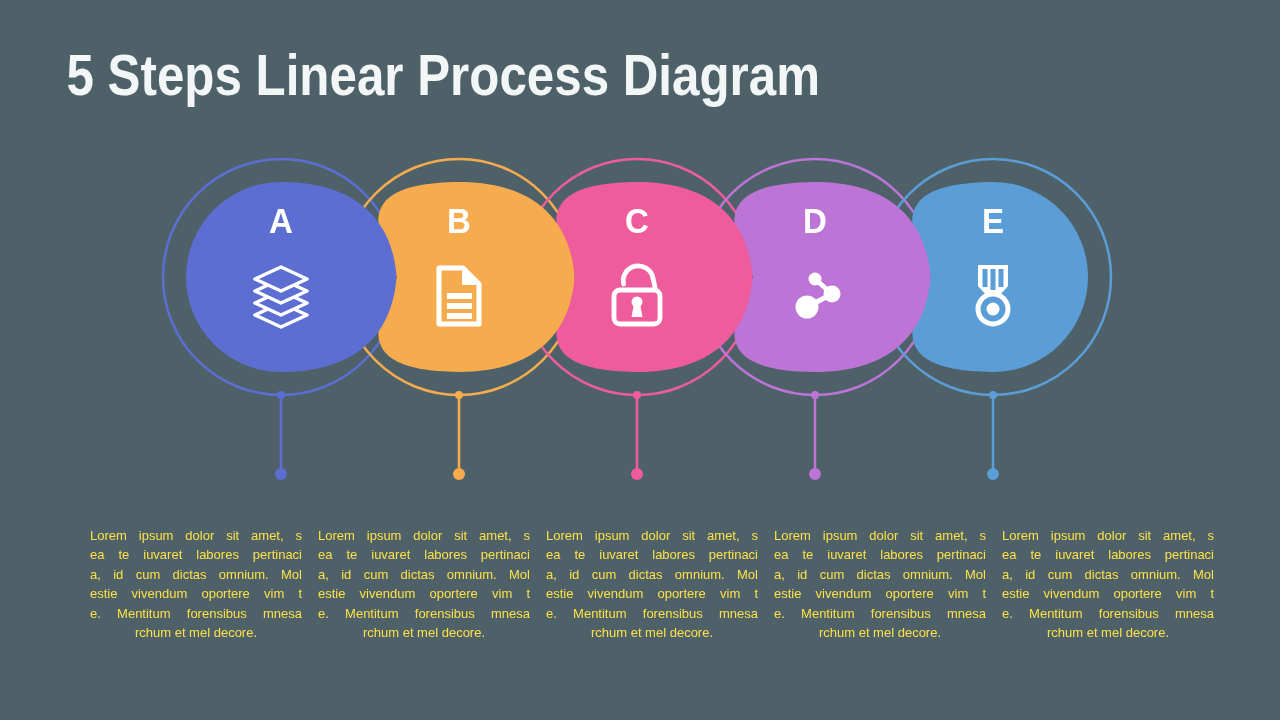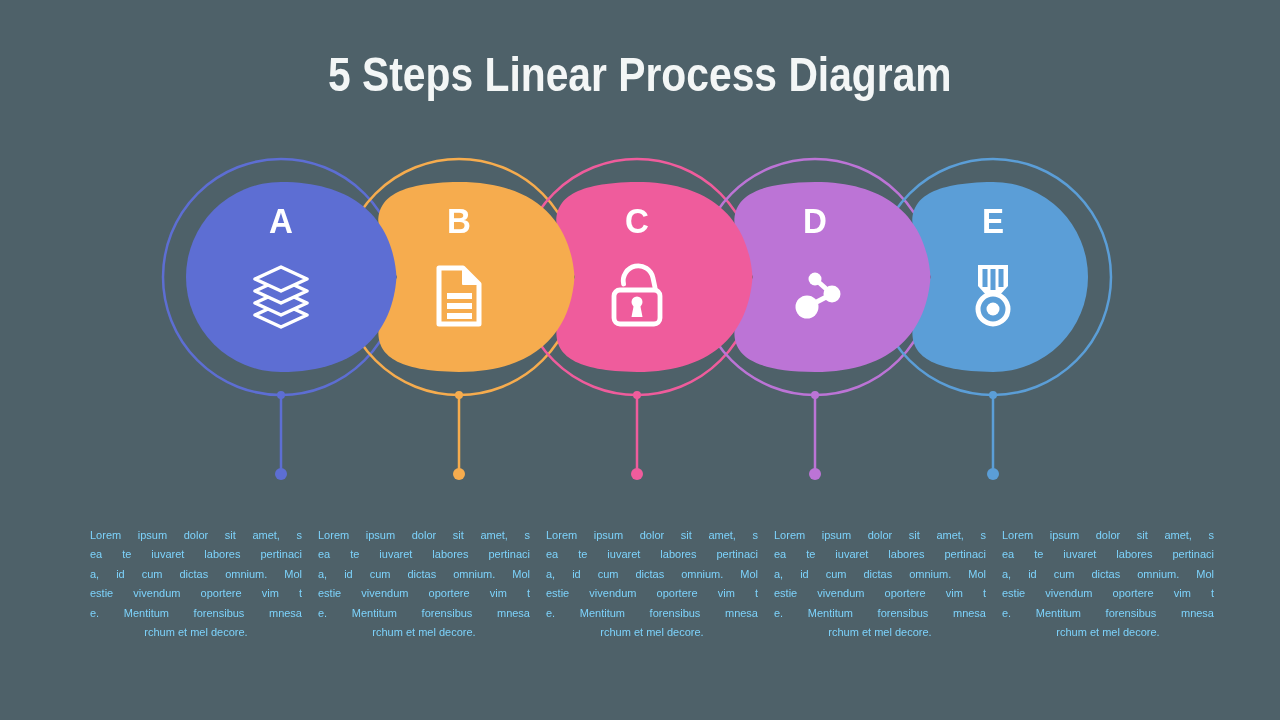--- a/index.html
+++ b/index.html
@@ -2,37 +2,37 @@
 <html><head>
 <meta charset="utf-8">
 <style>
   html,body{margin:0;padding:0;}
   body{
     width:1280px;height:720px;position:relative;overflow:hidden;
     background:#4e6169;
     font-family:"Liberation Sans",sans-serif;
   }
   .title{
-    position:absolute;top:46px;left:0;width:1280px;text-align:center;
-    font-weight:bold;font-size:48px;line-height:58px;color:#f3f6f6;
+    position:absolute;top:46px;left:0;width:1280px;
+    font-weight:bold;font-size:58px;line-height:58px;color:#f3f6f6;
     font-family:"Liberation Sans",sans-serif;
   }
   .title span{display:inline-block;transform:scaleX(0.85);white-space:nowrap;}
   #diagram{position:absolute;left:0;top:0;}
   text.letter{
     fill:#ffffff;font-weight:bold;font-size:36px;
     font-family:"Liberation Sans",sans-serif;
   }
   .cols{
     position:absolute;left:90px;top:526px;width:1124px;
     display:flex;justify-content:space-between;
   }
   .col{
-    width:212px;color:#7dd3fc;
-    font-size:11px;line-height:19.4px;
+    width:212px;color:#fde047;
+    font-size:13px;line-height:19.4px;
     font-family:"Liberation Sans",sans-serif;
   }
   .col .ln{text-align:justify;text-align-last:justify;white-space:nowrap;}
   .col .ln.last{text-align:left;text-align-last:center;}
 </style>
 </head>
 <body style="background: rgb(78, 97, 105);">
 
 <div class="title" style="color: rgb(243, 246, 246);">
   <span>5 Steps Linear Process Diagram</span>

